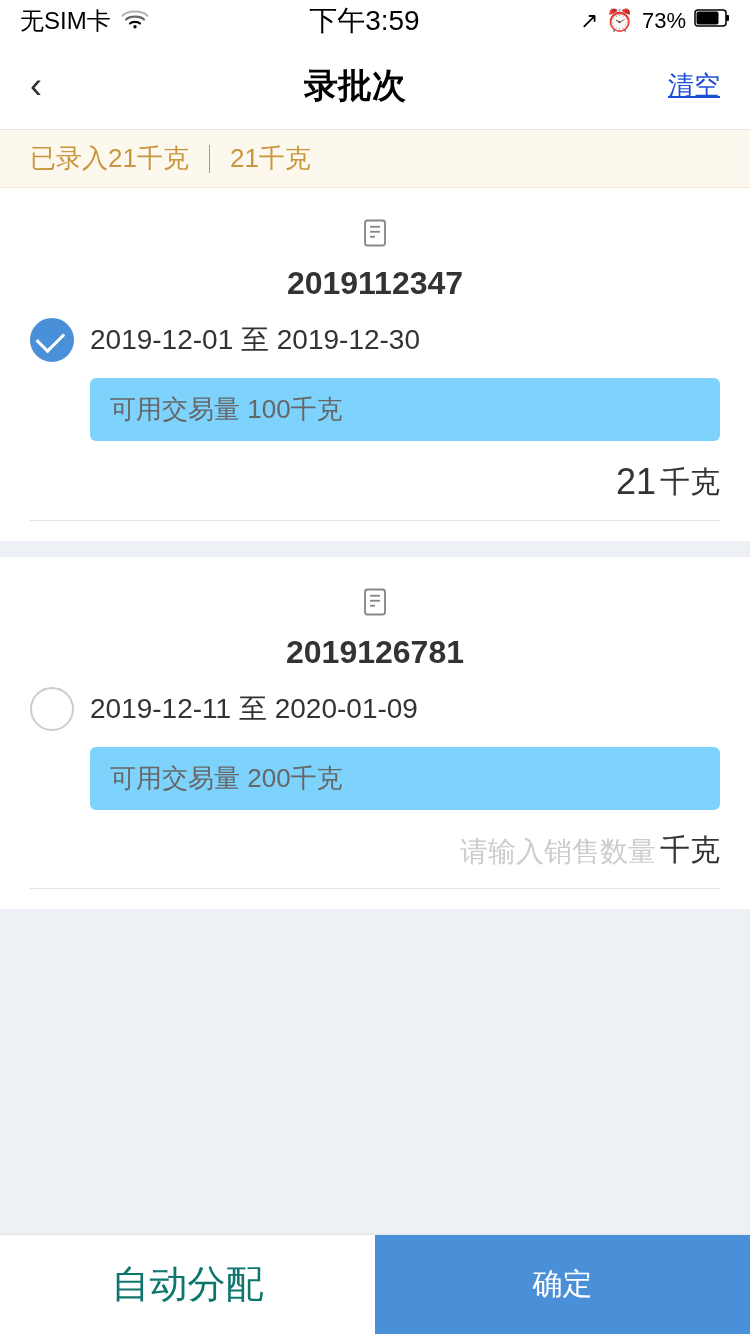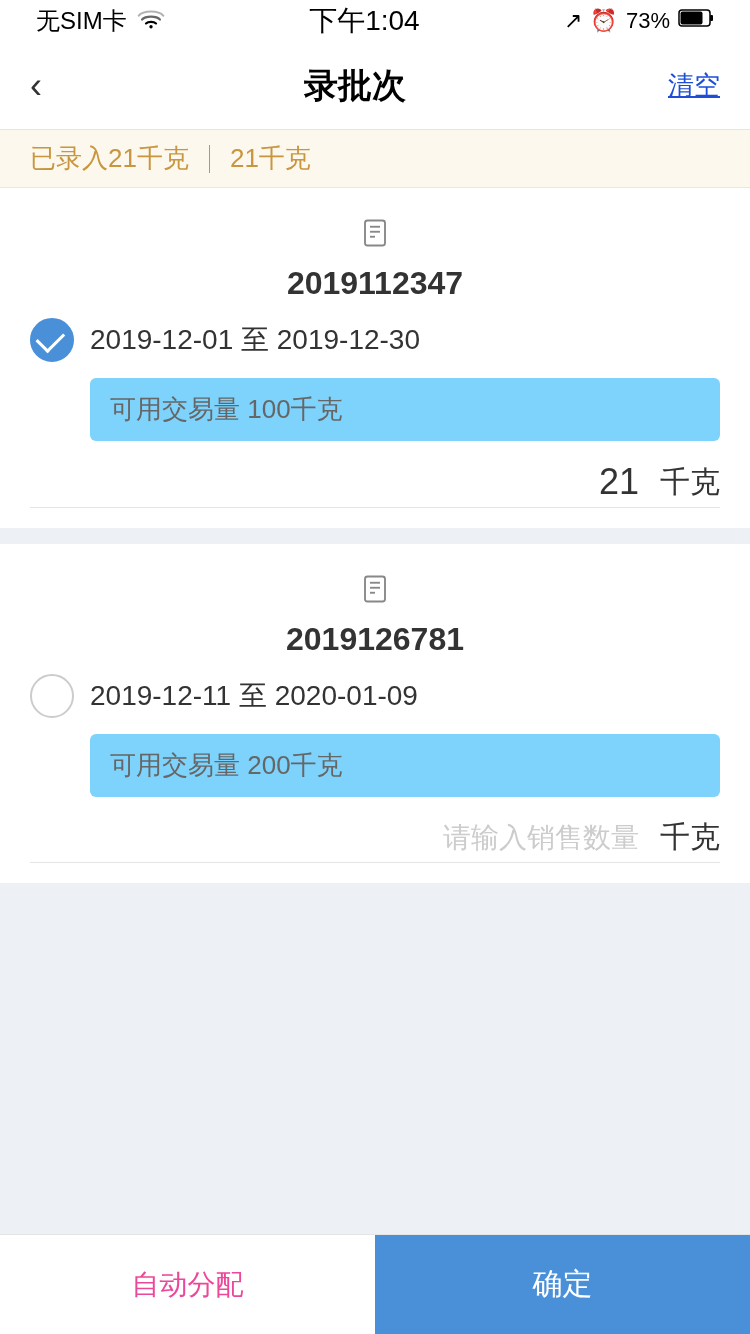--- a/index.html
+++ b/index.html
@@ -13,21 +13,21 @@
     }
 
     
     .status-bar {
       width: 750px;
       height: 42px;
       background: #fff;
       display: flex;
       align-items: center;
       justify-content: space-between;
-      padding: 0 36px;
+      padding: 0 20px;
       font-size: 24px;
     }
     .status-left {
       display: flex;
       align-items: center;
       gap: 10px;
       font-size: 24px;
       color: #000;
     }
     .status-center {
@@ -159,25 +159,25 @@
       background: #7dd3fc;
       border-radius: 6px;
       padding: 14px 20px;
       font-size: 26px;
       color: #666;
       margin-left: 60px;
     }
 
     .batch-quantity-row {
       display: flex;
-      align-items: center;
+      align-items: flex-end;
       justify-content: flex-end;
-      gap: 21px;
+      gap: 4px;
       margin-top: 20px;
-      padding-bottom: 4px;
+      padding-bottom: 17px;
       border-bottom: 1px solid #e5e5e5;
     }
     .quantity-input {
       font-size: 36px;
       color: #333;
       text-align: right;
       border: none;
       outline: none;
       background: transparent;
       width: 200px;
@@ -215,22 +215,22 @@
       height: 100px;
       display: flex;
       background: #fff;
       border-top: 1px solid #e5e5e5;
     }
     .btn-auto {
       flex: 1;
       display: flex;
       align-items: center;
       justify-content: center;
-      font-size: 28px;
-      color: #ec4899;
+      font-size: 38px;
+      color: #0f766e;
       background: #fff;
       cursor: pointer;
       border: none;
       outline: none;
     }
     .btn-confirm {
       flex: 1;
       display: flex;
       align-items: center;
       justify-content: center;
@@ -250,21 +250,21 @@
     <span>无SIM卡</span>
     <span>
       <svg viewBox="0 0 24 18" width="28" height="20" fill="none" stroke="#000" stroke-width="2" stroke-linecap="round">
         <path d="M1 6 C5 1 19 1 23 6" opacity="0.3"></path>
         <path d="M4 9.5 C7 6 17 6 20 9.5" opacity="0.6"></path>
         <path d="M7.5 13 C9.5 11 14.5 11 16.5 13"></path>
         <circle cx="12" cy="16" r="1.5" fill="#000" stroke="none"></circle>
       </svg>
     </span>
   </div>
-  <div class="status-center">下午1:04</div>
+  <div class="status-center">下午3:59</div>
   <div class="status-right">
     <span style="font-size:22px;">↗</span>
     <span style="font-size:22px;">⏰</span>
     <span>73%</span>
     <span>
       <svg width="36" height="20" viewBox="0 0 36 20">
         <rect x="1" y="2" width="31" height="16" rx="3" ry="3" fill="none" stroke="#000" stroke-width="1.5"></rect>
         <rect x="32" y="7" width="3" height="6" rx="1" fill="#000"></rect>
         <rect x="2.5" y="3.5" width="22" height="13" rx="2" fill="#000"></rect>
       </svg>

